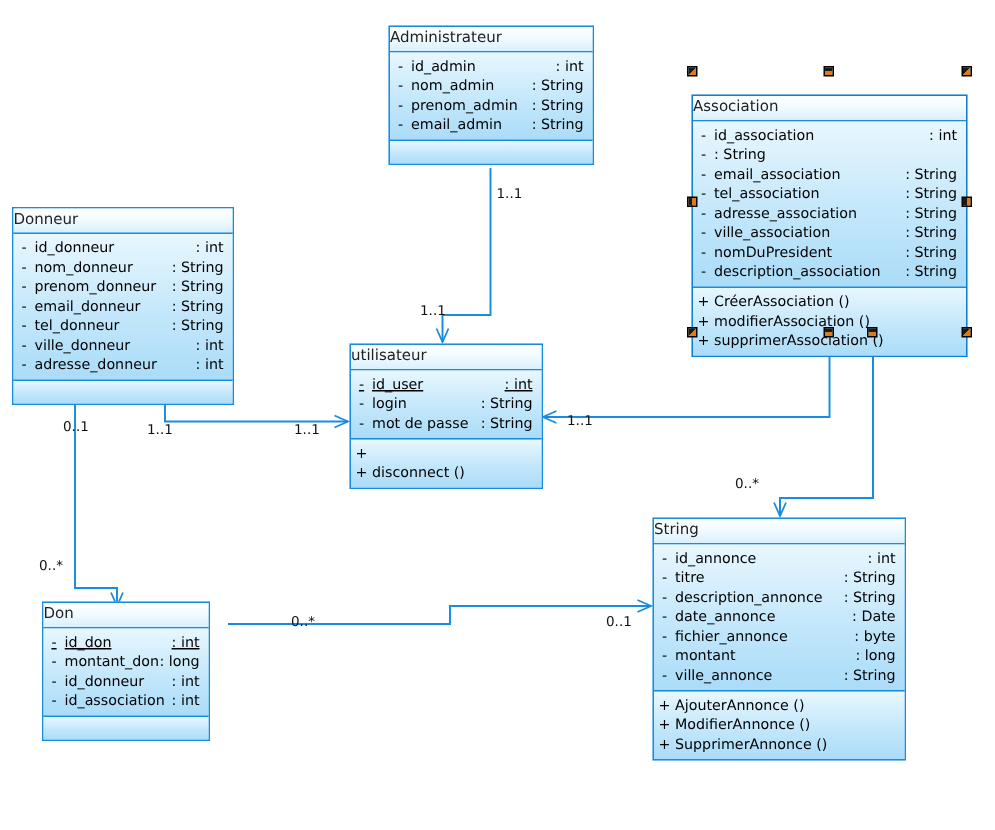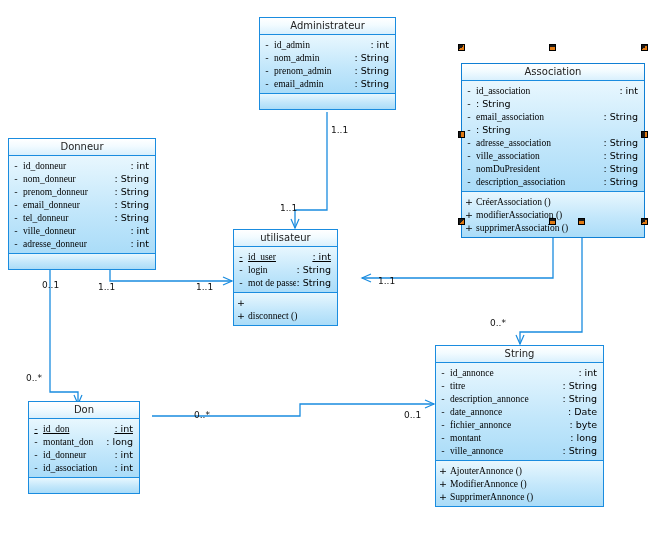--- a/index.html
+++ b/index.html
@@ -40,21 +40,20 @@
     color: #000000;
   }
   .uml-class.selected {
     border: 1px solid #0f7fd4;
   }
 
   .cls-header {
     box-sizing: border-box;
     height: 17px;
     line-height: 16px;
-    text-align: center;
     border-bottom: 1px solid #1a8cdf;
     background: linear-gradient(to bottom, #ffffff 0%, #f2fbff 45%, #d9f0fd 100%);
     font-size: 10px;
     color: #222222;
     white-space: nowrap;
     overflow: hidden;
   }
 
   .cls-section {
     box-sizing: border-box;
@@ -80,21 +79,20 @@
     width: 14px;
     text-align: center;
     flex: 0 0 14px;
     font-size: 9.5px;
   }
   .mname {
     flex: 1 1 auto;
     padding-right: 4px;
     font-size: 9.5px;
     overflow: hidden;
-    font-family: Liberation Serif, serif;
   }
   .mtype {
     flex: 0 0 auto;
     padding-right: 6px;
     font-size: 9.5px;
   }
   .member.static .mname,
   .member.static .mtype,
   .member.static .vis {
     text-decoration: underline;
@@ -212,20 +210,21 @@
         <span class="vis">-</span>
         <span class="mtype">: String</span>
       </div>
       <div class="member">
         <span class="vis">-</span>
         <span class="mname">email_association</span>
         <span class="mtype">: String</span>
       </div>
       <div class="member">
         <span class="vis">-</span>
+        <span class="mname">tel_association</span>
         <span class="mtype">: String</span>
       </div>
       <div class="member">
         <span class="vis">-</span>
         <span class="mname">adresse_association</span>
         <span class="mtype">: String</span>
       </div>
       <div class="member">
         <span class="vis">-</span>
         <span class="mname">ville_association</span>
@@ -303,21 +302,21 @@
       </div>
       <div class="member">
         <span class="vis">-</span>
         <span class="mname">adresse_donneur</span>
         <span class="mtype">: int</span>
       </div>
     </div>
     <div class="cls-section empty"></div>
   </div>
 
-  <div class="uml-class" id="cls-utilisateur" style="left:233px; top:229px; width:105px;">
+  <div class="uml-class" id="cls-utilisateur" style="left:233px; top:229px; width:129px;">
     <div class="cls-header">utilisateur</div>
     <div class="cls-section">
       <div class="member static">
         <span class="vis">-</span>
         <span class="mname">id_user</span>
         <span class="mtype">: int</span>
       </div>
       <div class="member">
         <span class="vis">-</span>
         <span class="mname">login</span>

